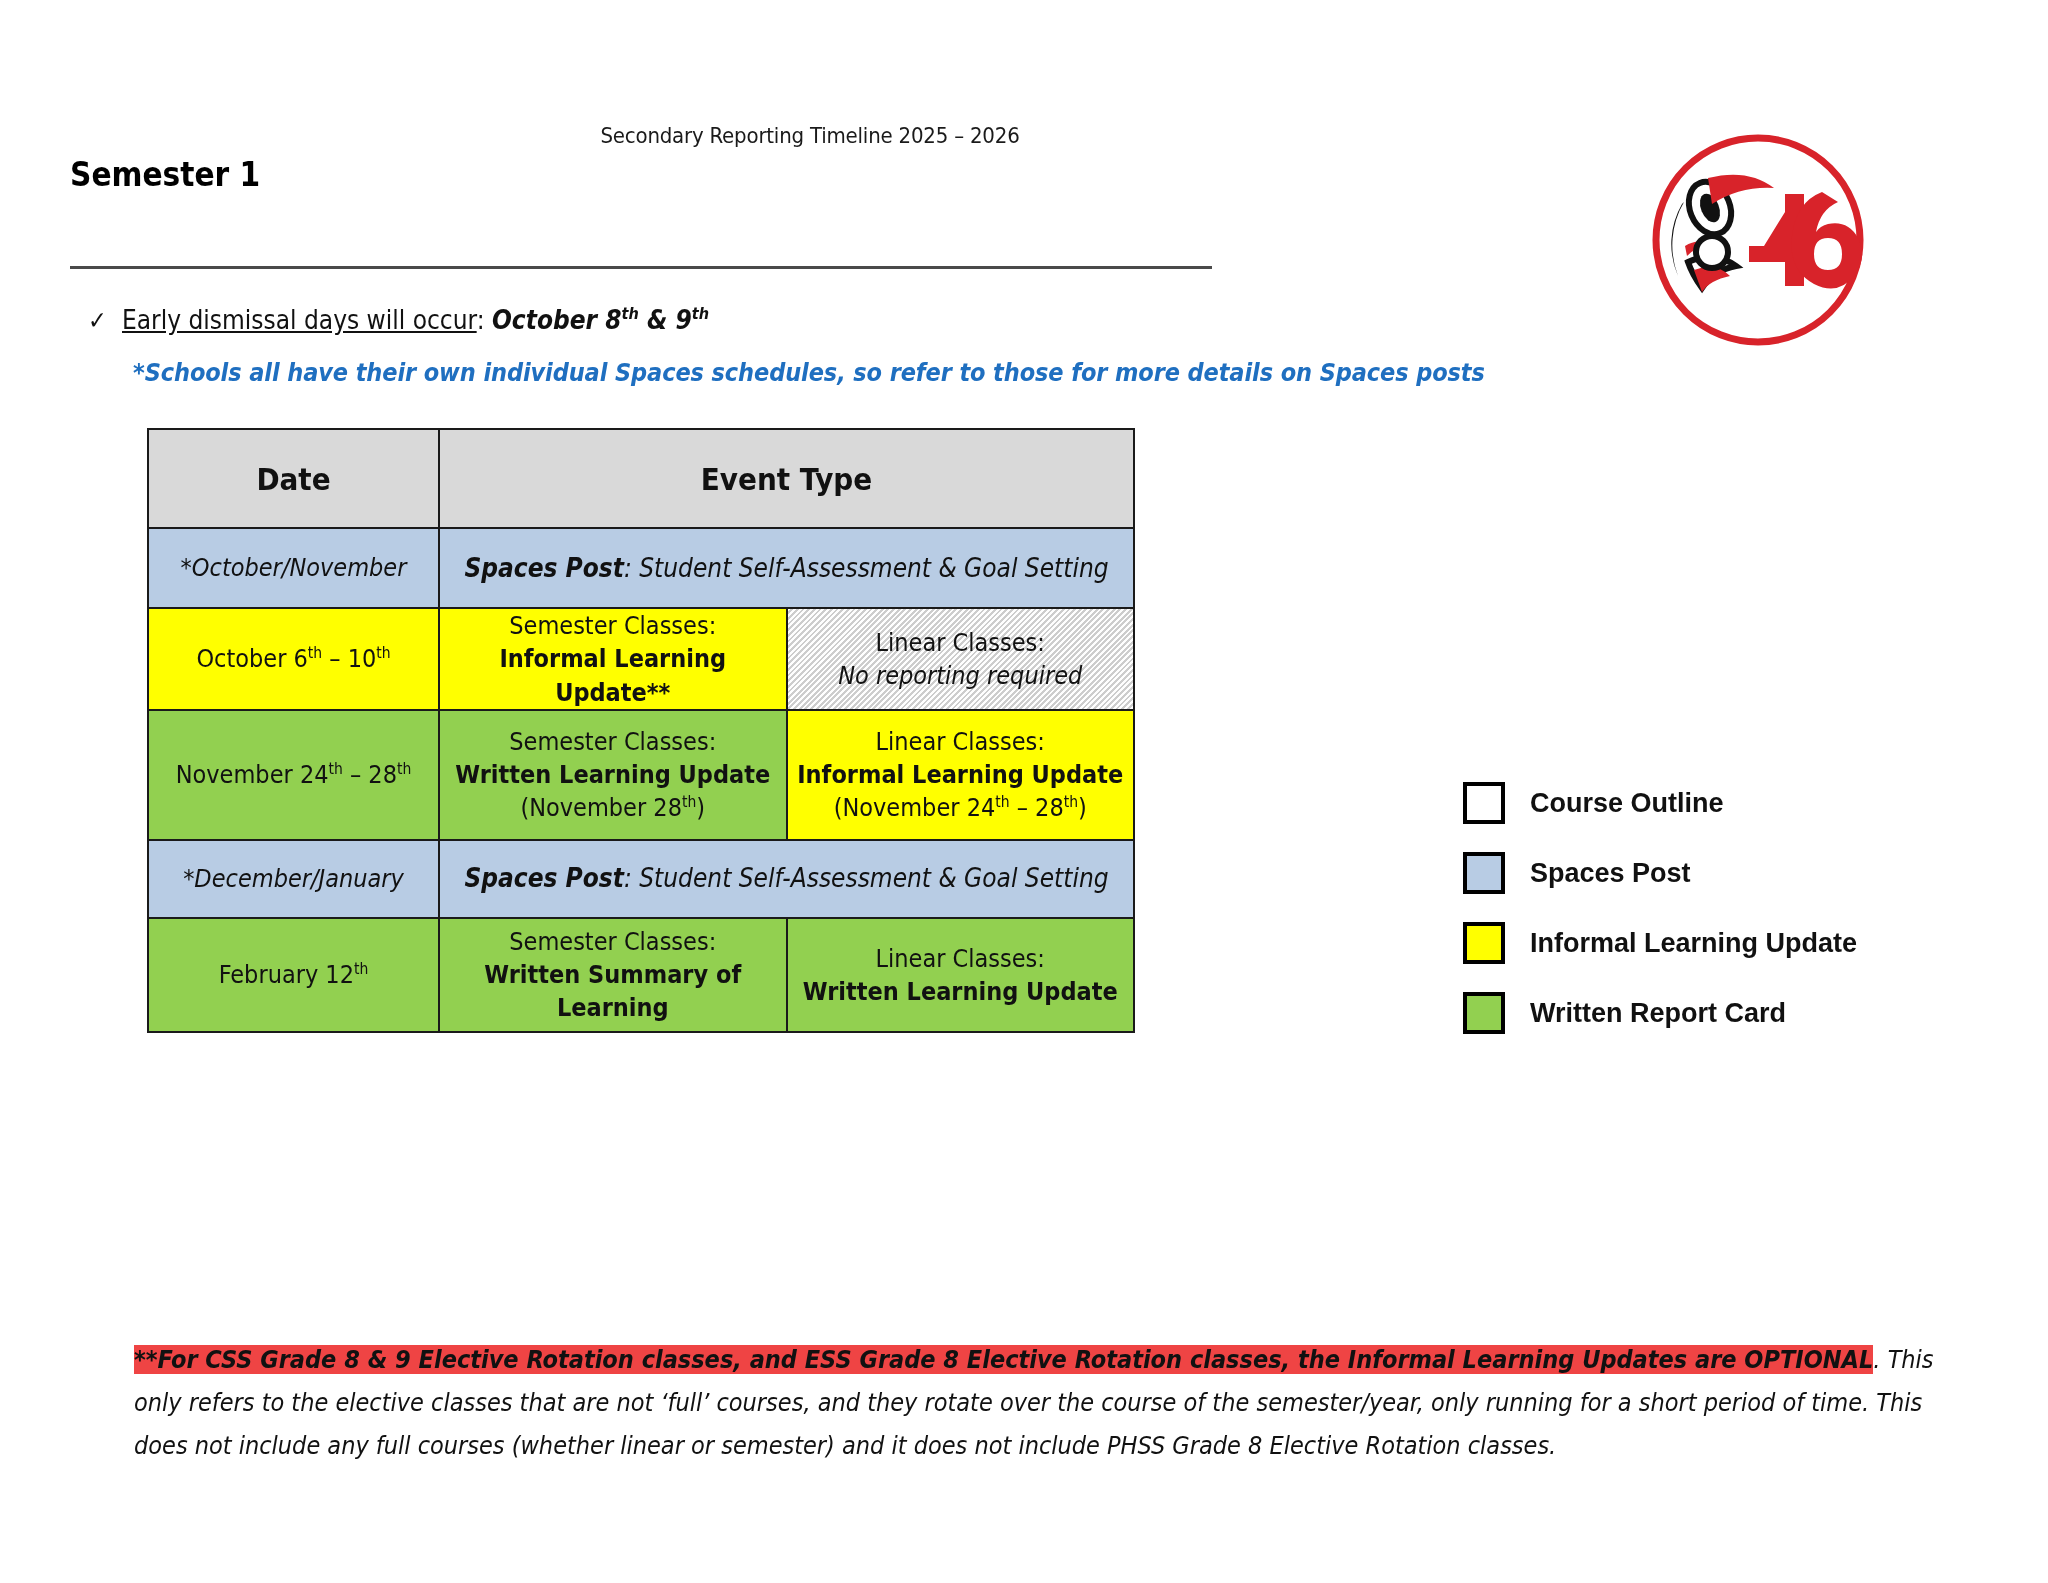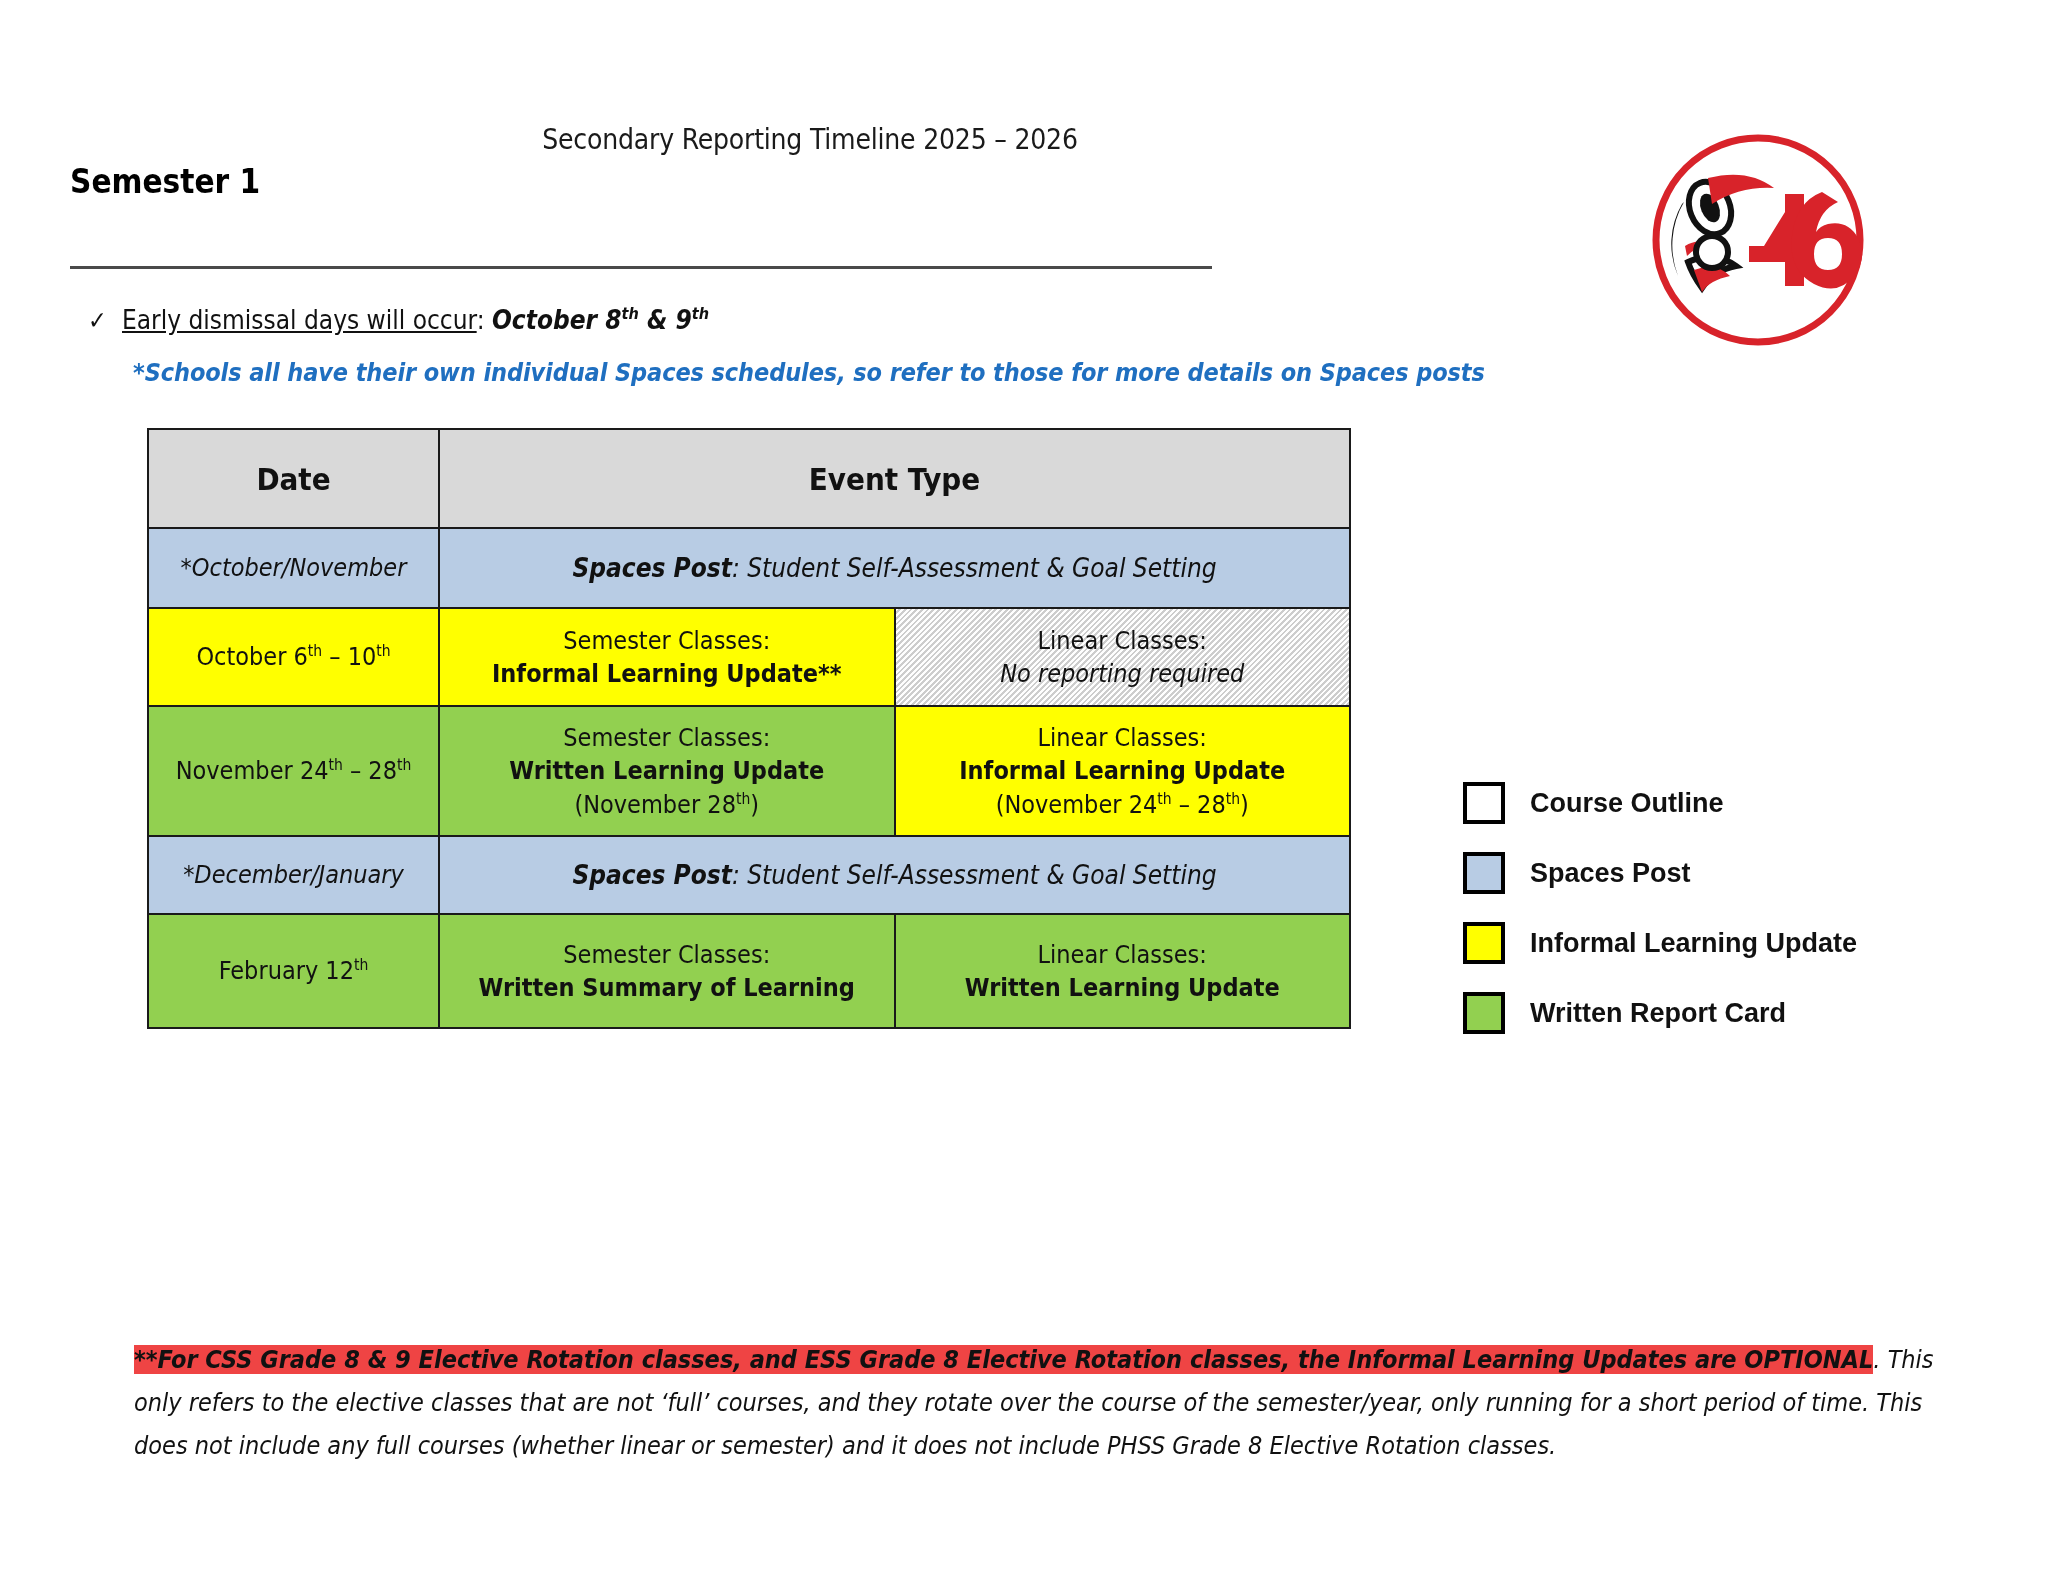--- a/index.html
+++ b/index.html
@@ -14,21 +14,21 @@
     overflow: hidden;
   }
 
   
   #header-block {
     position: absolute;
     left: 70px; top: 122px; width: 1480px;
   }
   #doc-title {
     text-align: center;
-    font-size: 28px;
+    font-size: 22px;
     font-family: "DejaVu Sans", sans-serif;
     font-stretch: condensed;
     letter-spacing: -0.2px;
     line-height: 1.25;
     color: #1a1a1a;
   }
   #doc-subtitle {
     text-align: left;
     font-size: 33px;
     font-weight: bold;
@@ -85,21 +85,21 @@
     font-family: "DejaVu Sans", sans-serif;
     font-stretch: condensed;
     white-space: nowrap;
     letter-spacing: -0.1px;
   }
 
   
   #timeline-table {
     position: absolute;
     left: 147px; top: 428px;
-    width: 1204px;
+    width: 988px;
     border-collapse: collapse;
     table-layout: fixed;
   }
   #timeline-table td, #timeline-table th {
     border: 2.5px solid #1a1a1a;
     padding: 0;
     text-align: center;
     vertical-align: middle;
     font-family: "DejaVu Sans", sans-serif;
     font-stretch: condensed;

